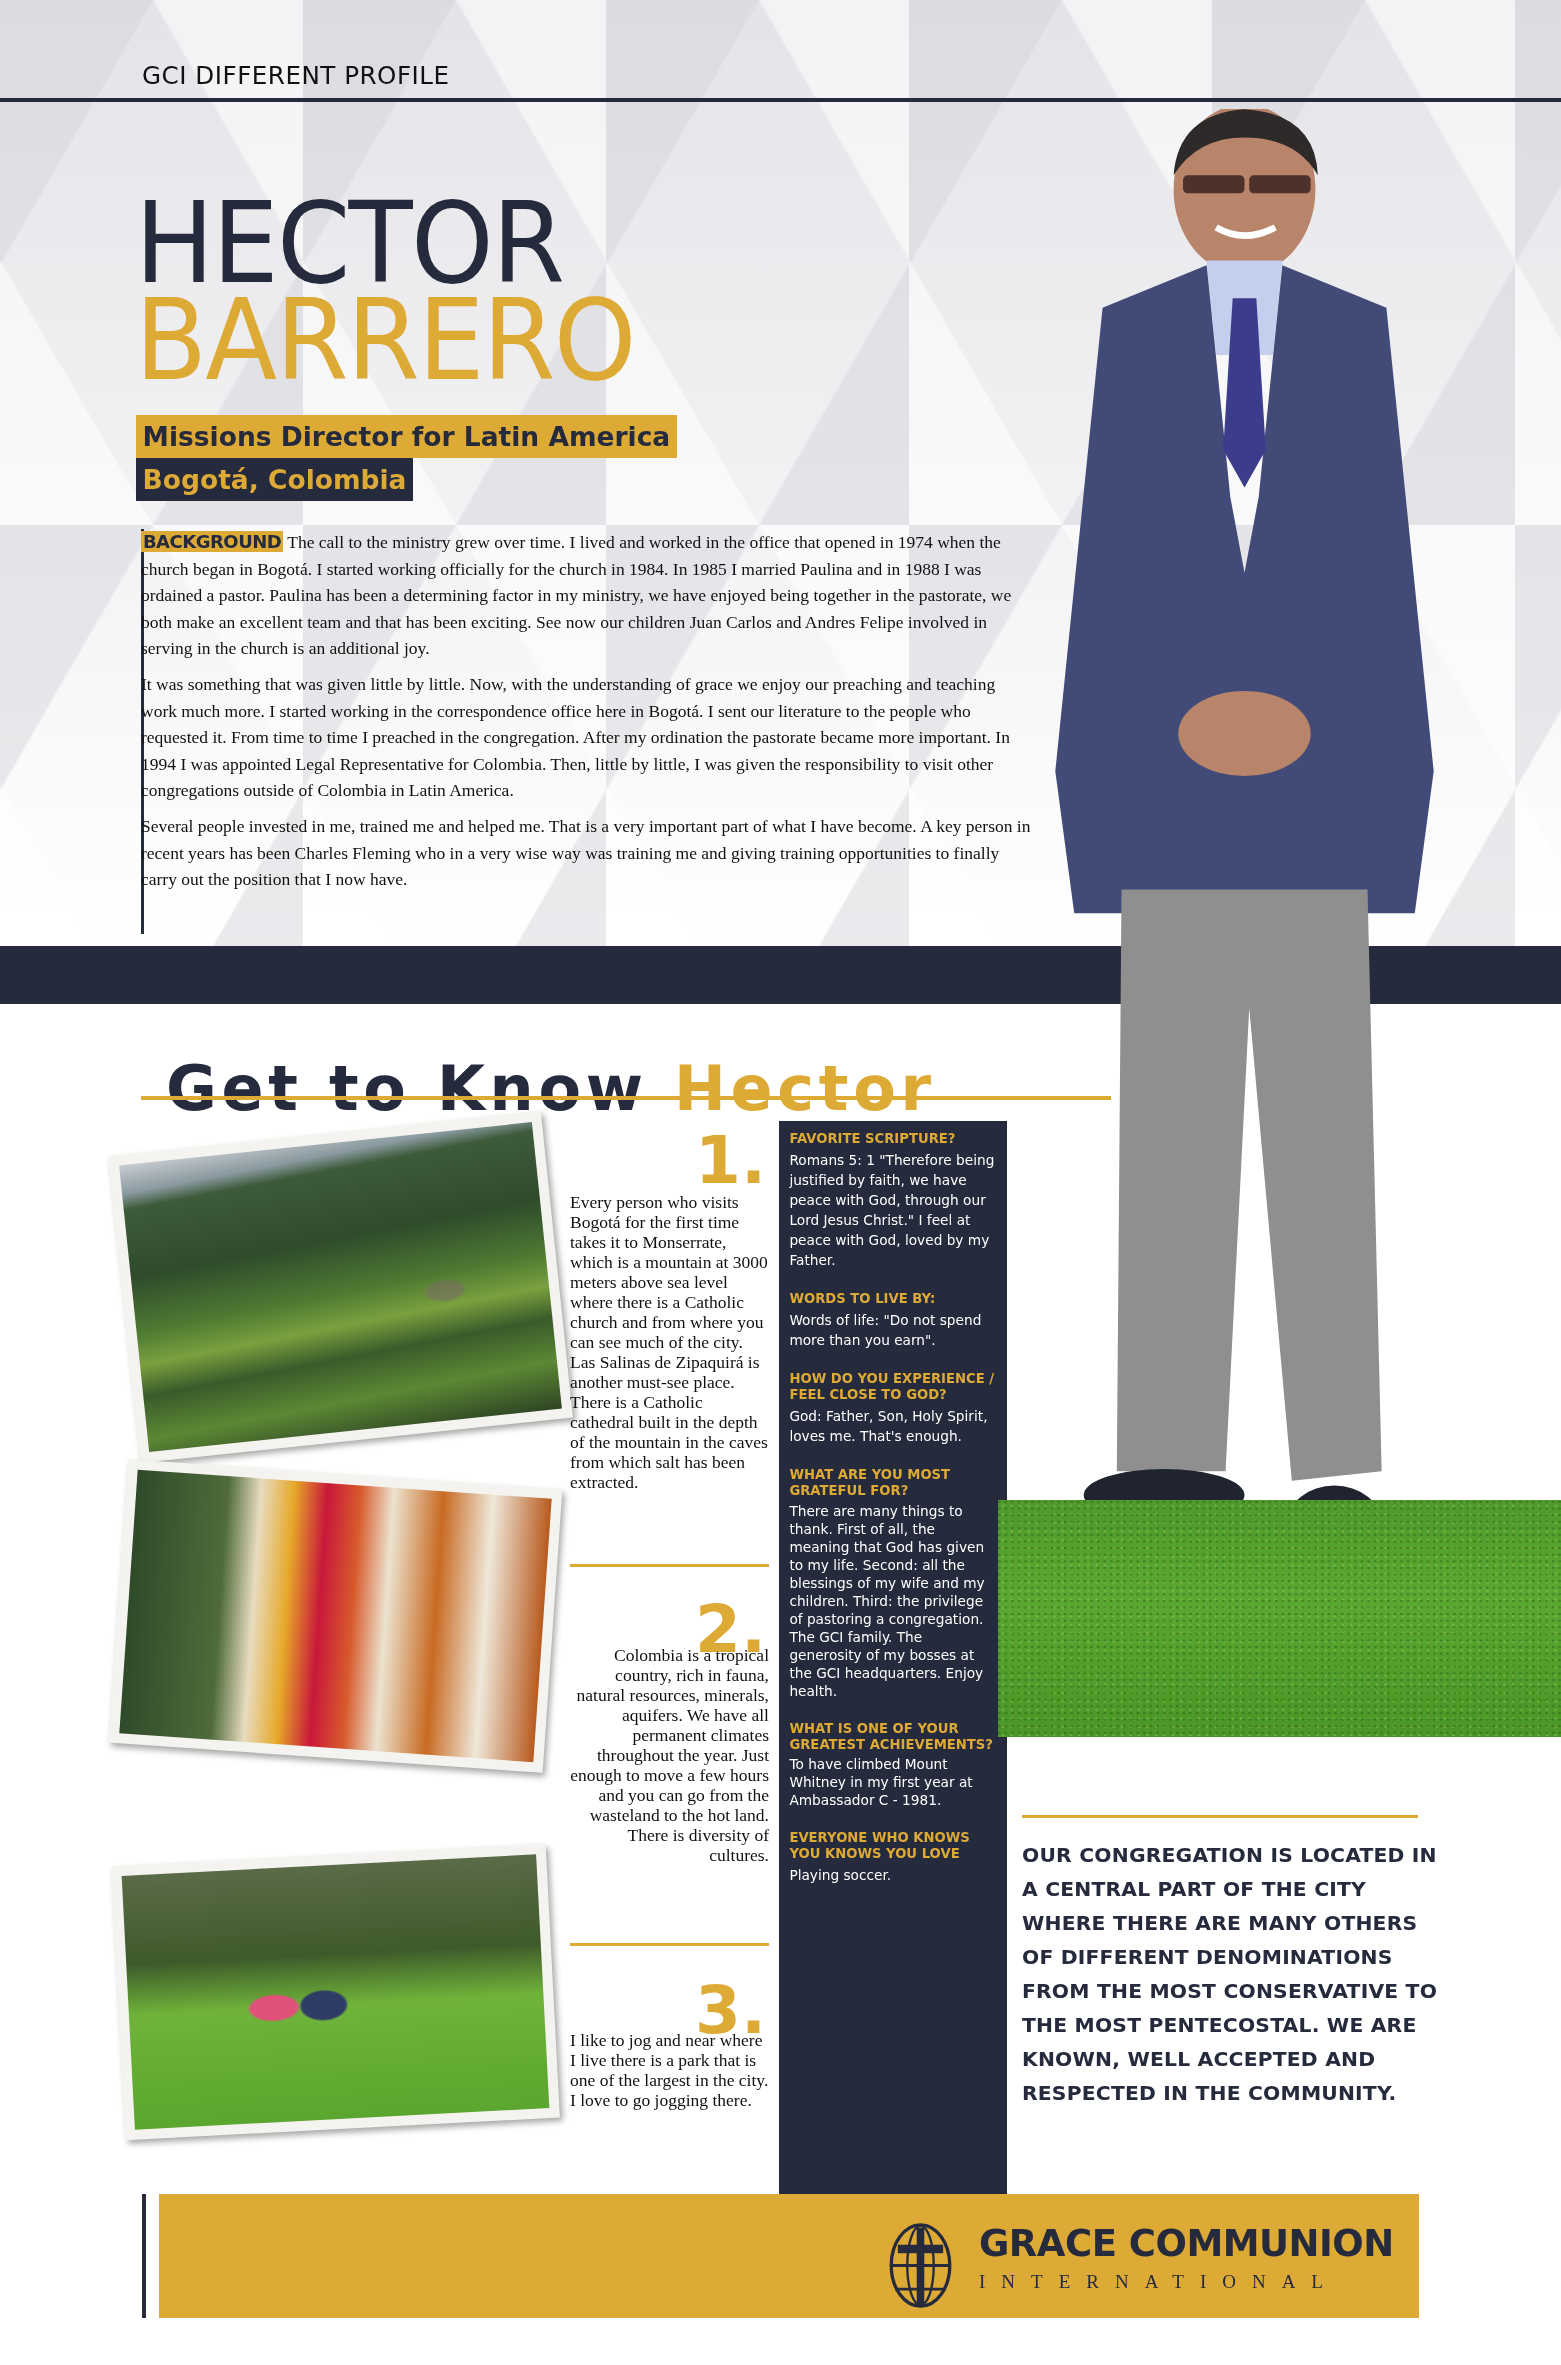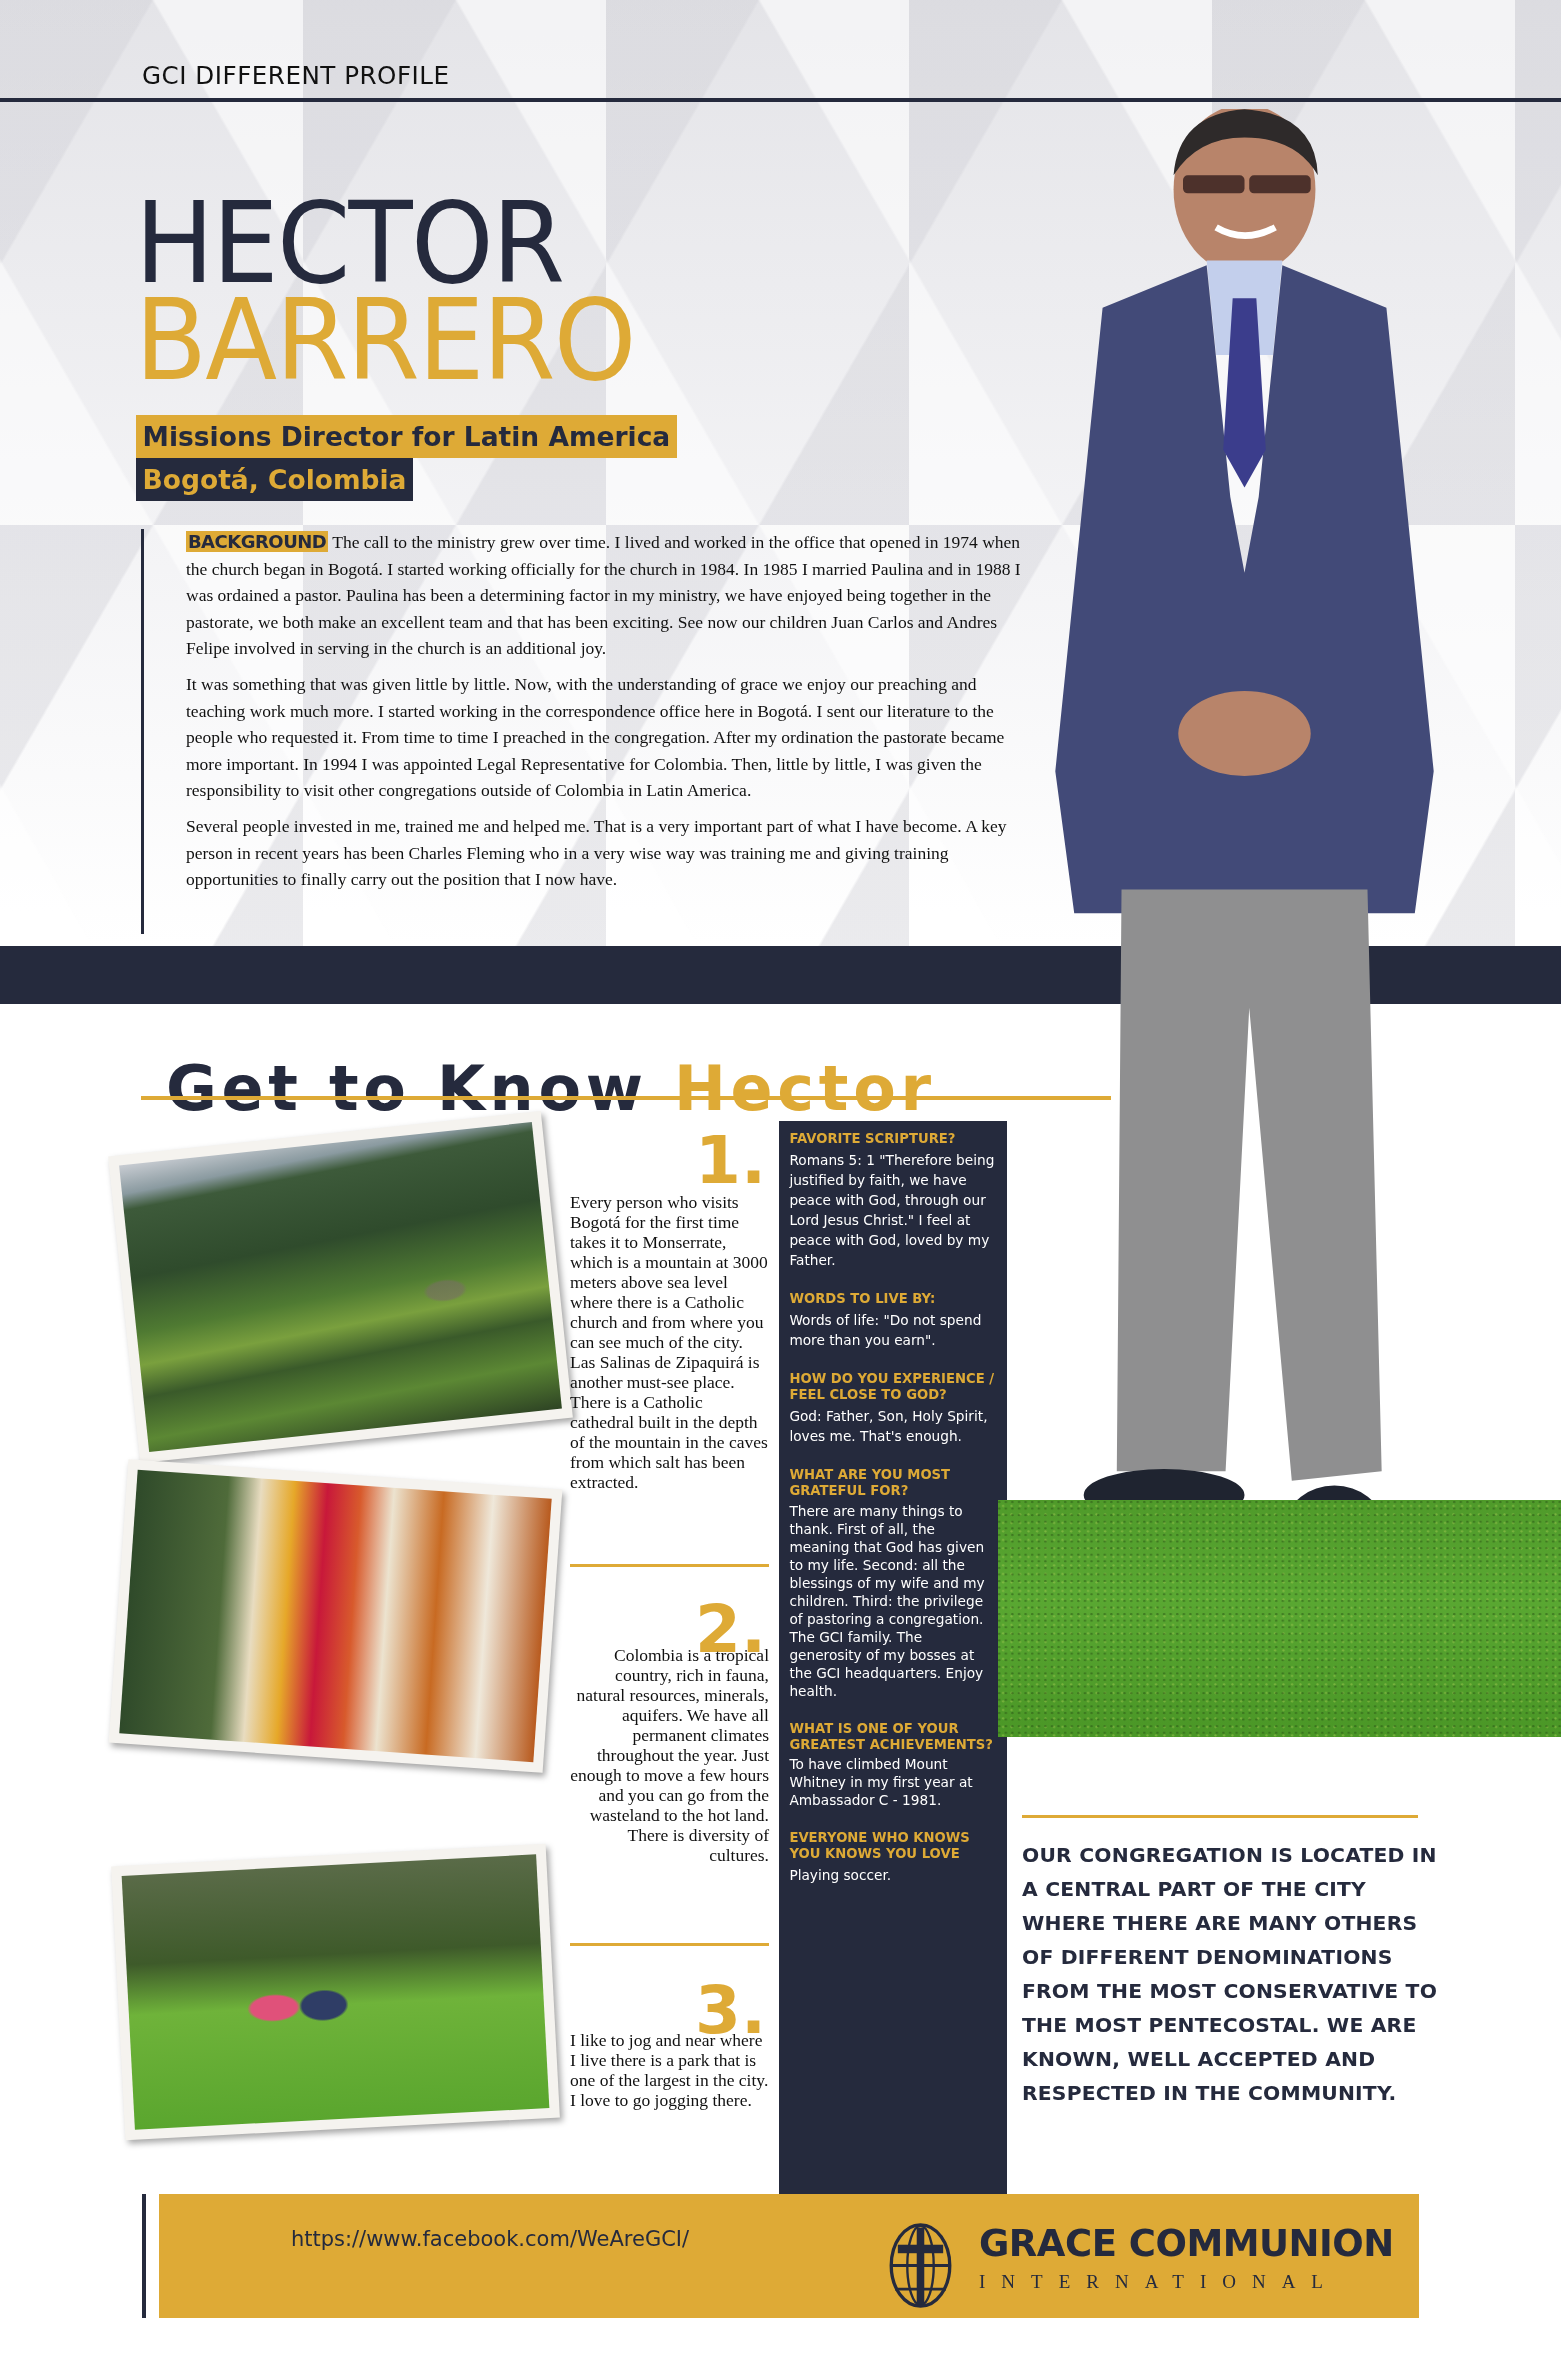--- a/index.html
+++ b/index.html
@@ -35,21 +35,21 @@
   .loc-box {
     position: absolute; left: 136px; top: 458px; height: 43px; padding: 0 6.6px;
     background: #252a3d; color: #deaa36; font-weight: bold; font-size: 26.5px; line-height: 43px; white-space: nowrap;
   }
 
   .bg-bar { position: absolute; left: 141px; top: 529px; width: 2.8px; height: 405px; background: #252a3d; }
   .bg-text {
     position: absolute; left: 141px; top: 529px; width: 894px;
     font-family: "Liberation Serif", serif; font-size: 17.5px; line-height: 26.5px; color: #111;
   }
-  .bg-text p { margin: 0 0 9.5px 0; text-align: left; padding-left: 45px; }
+  .bg-text p { margin: 0 0 9.5px 0; text-align: left; }
   .bg-label {
     background: #deaa36; color: #252a3d; font-family: "DejaVu Sans", sans-serif; font-weight: bold;
     font-size: 18px; padding: 0 1.9px; letter-spacing: -0.5px;
   }
 
   .navy-band { position: absolute; left: 0; top: 946px; width: 1561px; height: 58px; background: #252a3d; }
 
   .person {
     position: absolute; left: 1008px; top: 109px; width: 473px; height: 1599px;
   }
@@ -220,21 +220,20 @@
 
 <div class="grass"></div>
 
 <div class="quote-bar"></div>
 <div class="quote-rule"></div>
 <div class="quote-text">OUR CONGREGATION IS LOCATED IN A CENTRAL PART OF THE CITY WHERE THERE ARE MANY OTHERS OF DIFFERENT DENOMINATIONS FROM THE MOST CONSERVATIVE TO THE MOST PENTECOSTAL. WE ARE KNOWN, WELL ACCEPTED AND RESPECTED IN THE COMMUNITY.</div>
 
 <div class="footer-bar"></div>
 <div class="footer">
   <div class="footer-links">
-    <div>https://www.facebook.com/WeAreGCI/</div>
   </div>
   <svg class="logo-globe" viewBox="0 0 180 180">
     <ellipse cx="90" cy="90" rx="62" ry="86" fill="none" stroke="#252a3d" stroke-width="7"></ellipse>
     <ellipse cx="90" cy="90" rx="28" ry="84" fill="none" stroke="#252a3d" stroke-width="5"></ellipse>
     <line x1="30" y1="90" x2="150" y2="90" stroke="#252a3d" stroke-width="6"></line>
     <line x1="36" y1="140" x2="144" y2="140" stroke="#252a3d" stroke-width="6"></line>
     <rect x="82" y="10" width="16" height="162" fill="#252a3d"></rect>
     <rect x="42" y="46" width="96" height="18" fill="#252a3d"></rect>
   </svg>
   <div class="logo-name">GRACE COMMUNION</div>

